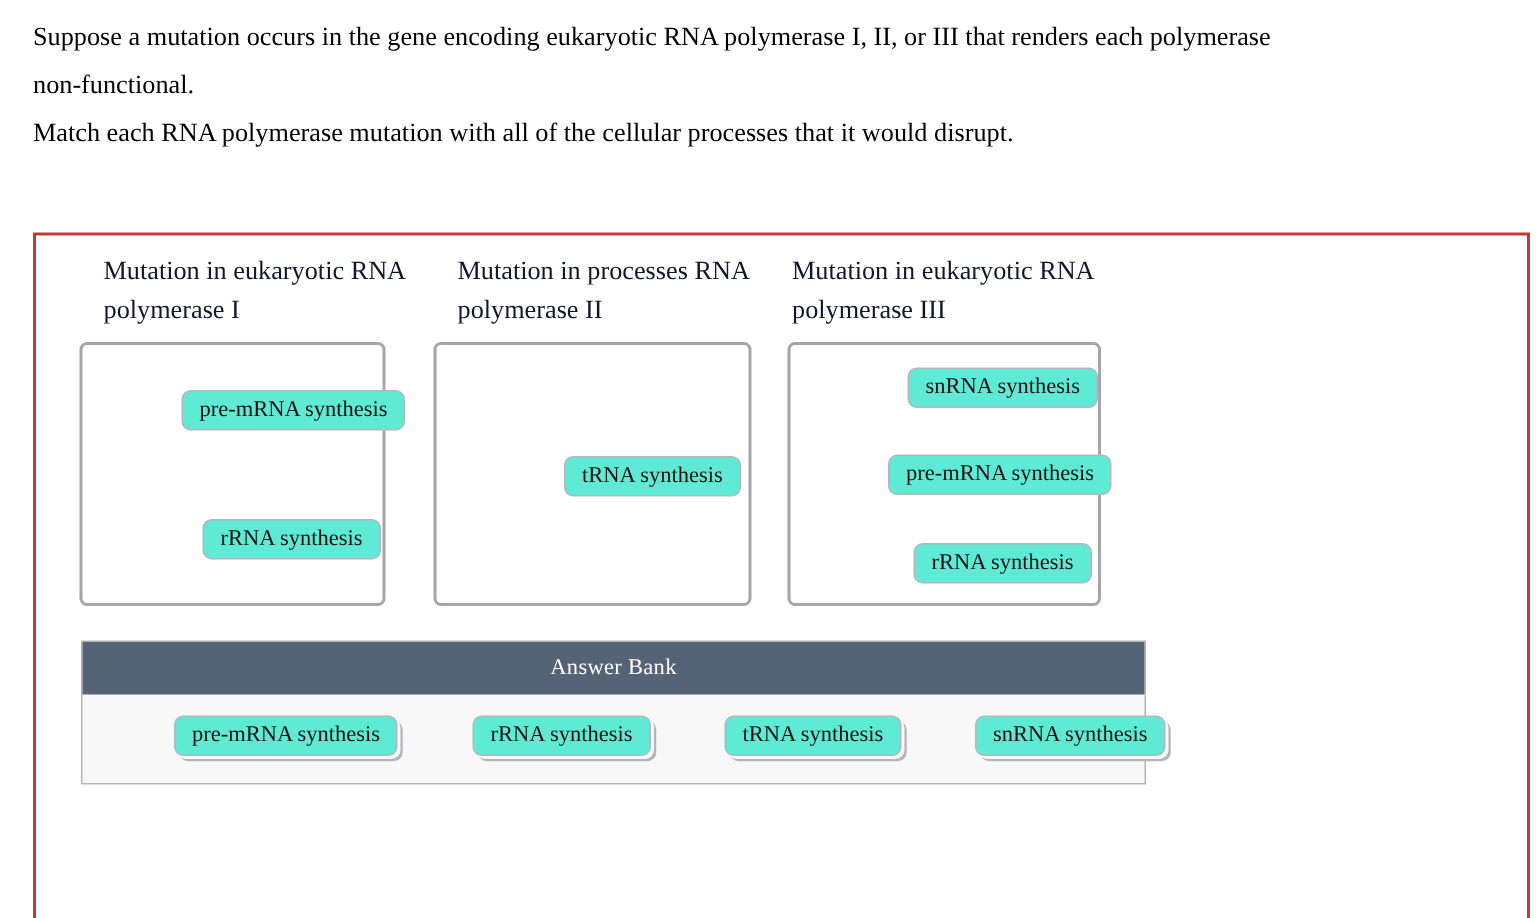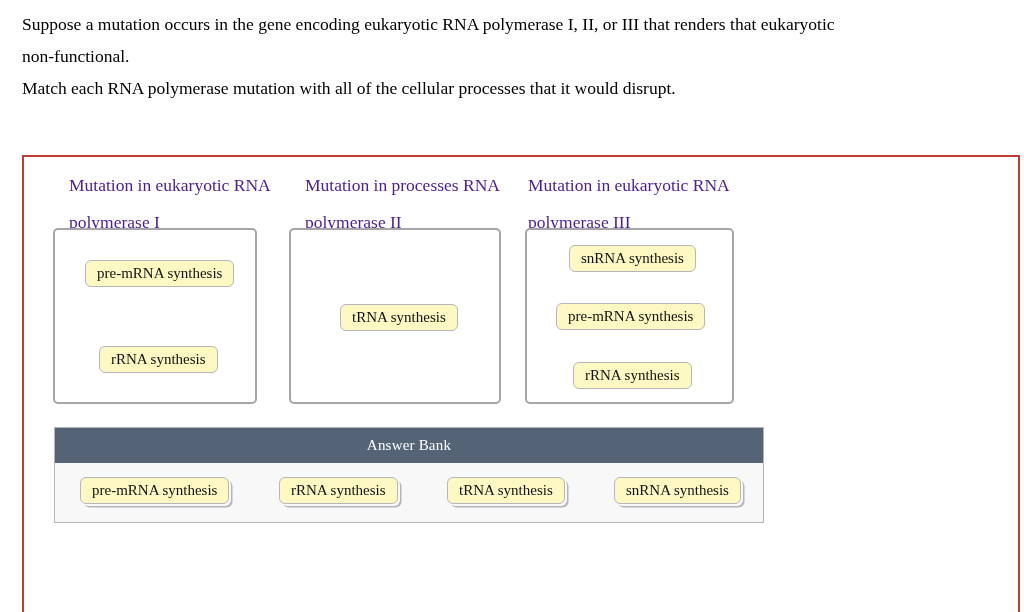--- a/index.html
+++ b/index.html
@@ -11,37 +11,37 @@
   
   .intro { position:absolute; left:22px; top:8px; width:830px; }
   .intro p { font-size:17.5px; line-height:32px; margin:0; }
 
   
   .activity { position:absolute; left:22px; top:155px; width:998px; height:480px;
               border:2px solid #c23b36; background:#ffffff; }
 
   
   .col-header { position:absolute; top:10px; width:225px; font-size:17.5px;
-                line-height:37px; color:#4c1d95; }
+                line-height:26px; color:#0f172a; }
   .col-header.c1 { left:45px; }
   .col-header.c2 { left:281px; }
   .col-header.c3 { left:504px; }
 
   
   .zone { position:absolute; top:71px; height:176px; background:#ffffff;
           border:2px solid #a6a6aa; border-radius:5px; }
   .zone.z1 { left:29px;  width:204px; }
   .zone.z2 { left:265px; width:212px; }
   .zone.z3 { left:501px; width:209px; }
 
   
   .chip { position:absolute; display:inline-block; padding:4px 11px;
           font-size:15px; line-height:17px; white-space:nowrap; color:#111;
-          background:#fef9c3; border:1px solid #b6b6be; border-radius:6px;
-          cursor:grab; }
+          background:#5eead4; border:1px solid #b6b6be; border-radius:6px;
+          cursor:grab;margin-left:36px; }
 
   
   .bank { position:absolute; left:30px; top:270px; width:710px; height:96px;
           border:1px solid #b5b5b5; background:#f8f8f8; }
   .bank-header { height:35px; background:#556377; display:flex;
                  align-items:center; justify-content:center; }
   .bank-header span { color:#ffffff; font-size:15px; letter-spacing:0.2px;text-align:right; }
   .bank-body { position:relative; height:60px; }
   .bank .chip { box-shadow: 2px 2px 0 0 #f8f8f8, 3.5px 3.5px 0 0 #b4b4bc; }
   .bank .chip.b1 { left:25px;  top:14px; }
@@ -56,21 +56,21 @@
   .z3-c0 { left:42px; top:15px; }
   .z3-c1 { left:29px; top:73px; }
   .z3-c2 { left:46px; top:132px; }
 </style>
 </head>
 <body>
 
 <div class="page">
 
   <div class="intro">
-    <p>Suppose a mutation occurs in the gene encoding eukaryotic RNA polymerase I, II, or III that renders that eukaryotic non-functional.</p>
+    <p>Suppose a mutation occurs in the gene encoding eukaryotic RNA polymerase I, II, or III that renders each polymerase non-functional.</p>
     <p>Match each RNA polymerase mutation with all of the cellular processes that it would disrupt.</p>
   </div>
 
   <div class="activity">
 
     <div class="col-header c1">Mutation in eukaryotic RNA polymerase I</div>
     <div class="col-header c2">Mutation in processes RNA polymerase II</div>
     <div class="col-header c3">Mutation in eukaryotic RNA polymerase III</div>
 
     <div class="zone z1">

